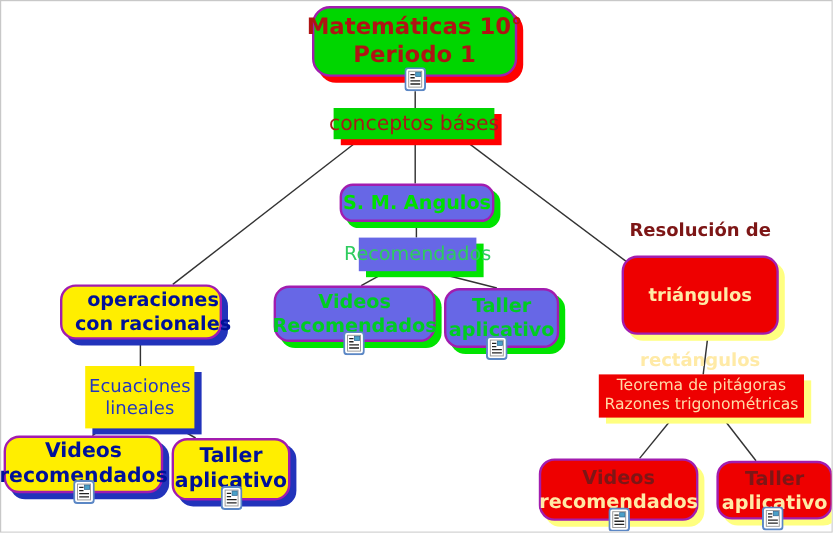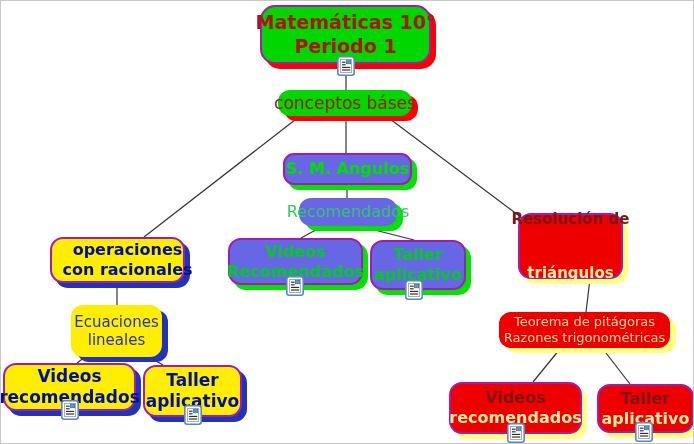--- a/index.html
+++ b/index.html
@@ -16,40 +16,39 @@
   .node{
     position:absolute;
     display:flex;flex-direction:column;
     align-items:center;justify-content:center;
     text-align:center;
     box-shadow:5px 5px 0 var(--sh);
     line-height:1.22;
     box-sizing:border-box;
     cursor:default;
     white-space:nowrap;
-    border-radius:12px;
   }
   .concept{border:2px solid #a21caf;}
   .label{border:none;box-shadow:6px 5px 0 var(--sh);}
   .bold{font-weight:bold;}
   .ricon{position:absolute;width:18px;height:20px;}
   .ricon svg{display:block;}
 
   
   #n-matematicas{left:259px;top:4px;width:171px;height:59px;border-radius:15px;font-size:19px;}
   #l-conceptos  {left:277px;top:89px;width:134px;height:26px;font-size:17px;}
   #n-angulos    {left:282px;top:152px;width:129px;height:32px;border-radius:11px;font-size:16px;}
   #l-conversiones{left:298px;top:197px;width:98px;height:28px;font-size:16px;}
   #n-operaciones{left:49px;top:236px;width:135px;height:46px;border-radius:13px;font-size:16px;}
   #l-ecuaciones {left:70px;top:304px;width:91px;height:52px;font-size:15px;}
   #n-videos-mid {left:227px;top:237px;width:135px;height:47px;border-radius:13px;font-size:16px;}
   #n-taller-mid {left:369px;top:239px;width:96px;height:50px;border-radius:13px;font-size:16px;}
   #n-videos-bl  {left:2px;top:362px;width:133px;height:48px;border-radius:13px;font-size:17px;}
   #n-taller-bl  {left:142px;top:364px;width:99px;height:52px;border-radius:13px;font-size:17px;}
-  #n-resolucion {left:517px;top:212px;width:105px;height:66px;border-radius:13px;font-size:15px;gap:36px;}
+  #n-resolucion {left:517px;top:212px;width:131px;height:66px;border-radius:13px;font-size:15px;gap:36px;}
   #l-teorema    {left:498px;top:311px;width:171px;height:36px;font-size:13px;}
   #n-videos-br  {left:448px;top:381px;width:133px;height:52px;border-radius:13px;font-size:16px;}
   #n-taller-br  {left:596px;top:383px;width:97px;height:49px;border-radius:13px;font-size:16px;}
 
   #ic-top       {left:336px;top:55px;}
   #ic-videos-mid{left:285px;top:275px;}
   #ic-taller-mid{left:404px;top:279px;}
   #ic-videos-bl {left:60px; top:399px;}
   #ic-taller-bl {left:183px;top:404px;}
   #ic-videos-br {left:506px;top:422px;}
@@ -119,20 +118,21 @@
   </div>
 
   <div class="node concept bold" id="n-taller-bl" style="background: rgb(255, 238, 0); --sh: #2233BB;">
     <span class="ln" style="color: rgb(0, 17, 153);">Taller</span>
     <span class="ln" style="color: rgb(0, 17, 153);">aplicativo</span>
   </div>
 
   <div class="node concept bold" id="n-resolucion" style="background: rgb(238, 0, 0); --sh: #FFFF80;">
     <span class="ln" style="color: rgb(125, 22, 22);">Resolución de</span>
     <span class="ln" style="color: rgb(255, 234, 166);">triángulos</span>
+    <span class="ln" style="color: rgb(255, 234, 166);">rectángulos</span>
   </div>
 
   <div class="node label" id="l-teorema" style="background: rgb(238, 0, 0); --sh: #FFFF80;">
     <span class="ln" style="color: rgb(255, 217, 166);">Teorema de pitágoras</span>
     <span class="ln" style="color: rgb(255, 217, 166);">Razones trigonométricas</span>
   </div>
 
   <div class="node concept bold" id="n-videos-br" style="background: rgb(238, 0, 0); --sh: #FFFF80;">
     <span class="ln" style="color: rgb(125, 22, 22);">Videos</span>
     <span class="ln" style="color: rgb(255, 234, 166);">recomendados</span>

